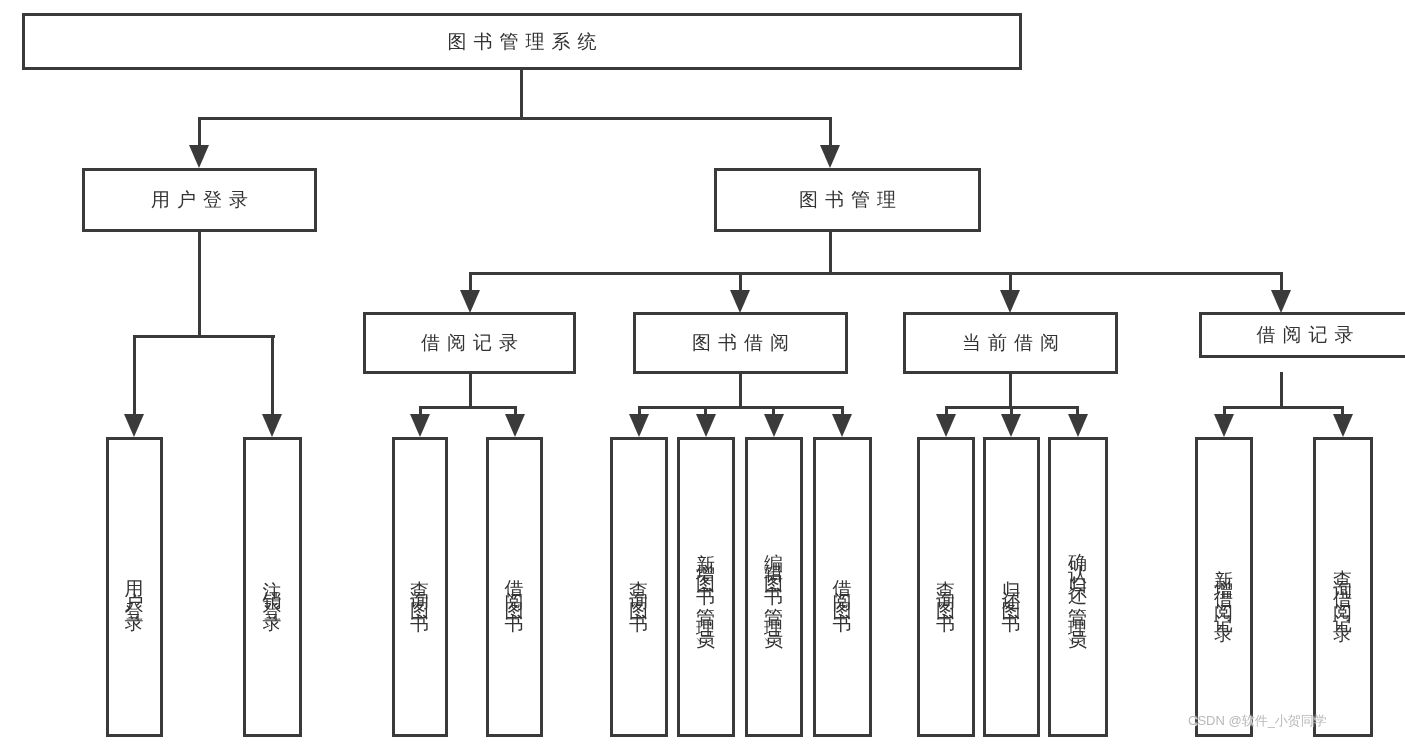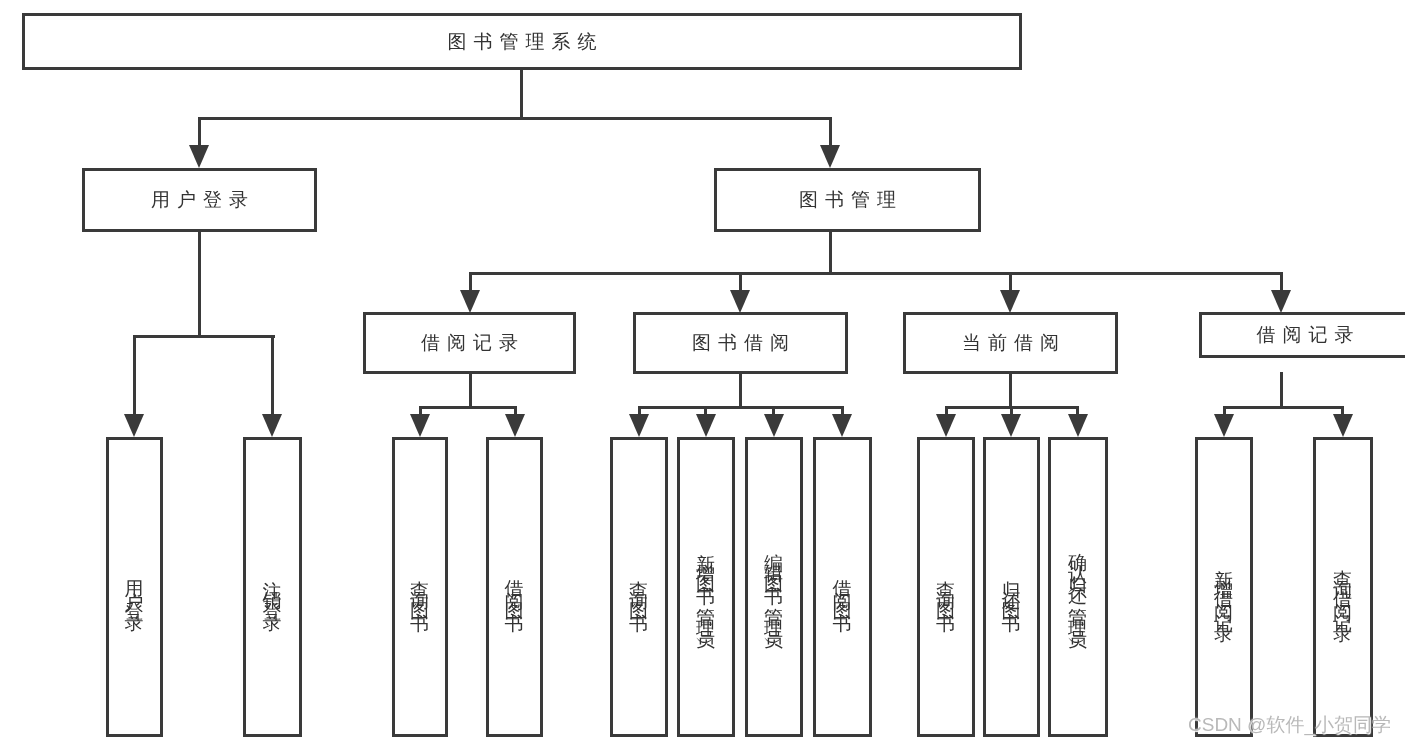--- a/index.html
+++ b/index.html
@@ -10,21 +10,21 @@
   .lh{position:absolute;height:3px;background:#3a3a3a;}
   .ar{position:absolute;width:0;height:0;
       border-left:10px solid transparent;border-right:10px solid transparent;
       border-top:23px solid #3a3a3a;}
   
   .bx{position:absolute;box-sizing:border-box;border:3px solid #3a3a3a;background:#ffffff;
       display:flex;align-items:center;justify-content:center;color:#333333;}
   .bx.hz span{font-size:19px;letter-spacing:7px;padding-left:7px;white-space:nowrap;}
   .bx.vt span{writing-mode:vertical-rl;text-orientation:mixed;font-size:19px;
               letter-spacing:11px;line-height:1;}
-  .wm{position:absolute;font-size:19px;color:#b9b9b9;white-space:nowrap;
+  .wm{position:absolute;font-size:13px;color:#b9b9b9;white-space:nowrap;
       text-shadow:0 0 2px #ffffff,1px 1px 1px #ffffff;}
 </style>
 </head>
 <body>
 
 <div class="canvas">
 
   <div class="lv" style="left:520px;top:68px;height:51px"></div>
   <div class="lh" style="left:198px;top:117px;width:634px"></div>
   <div class="lv" style="left:198px;top:117px;height:30px"></div>

